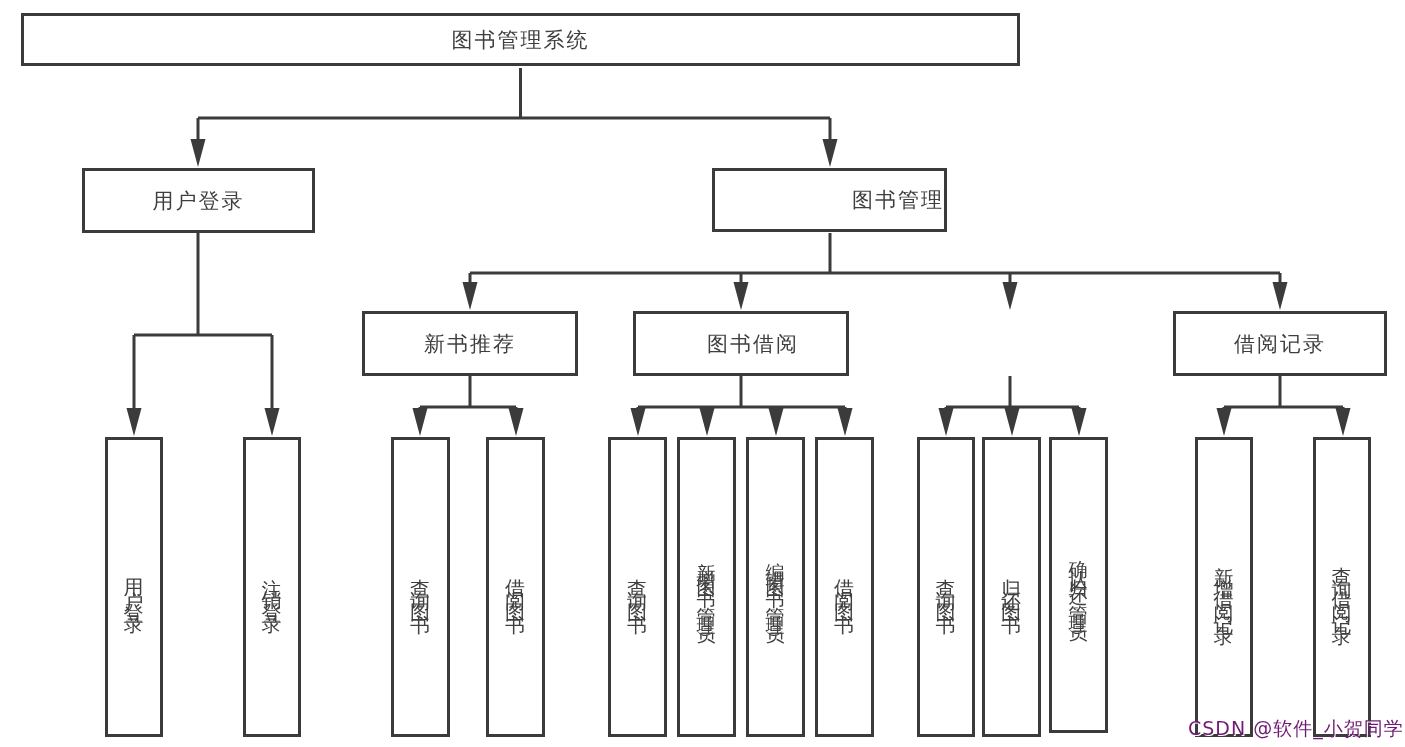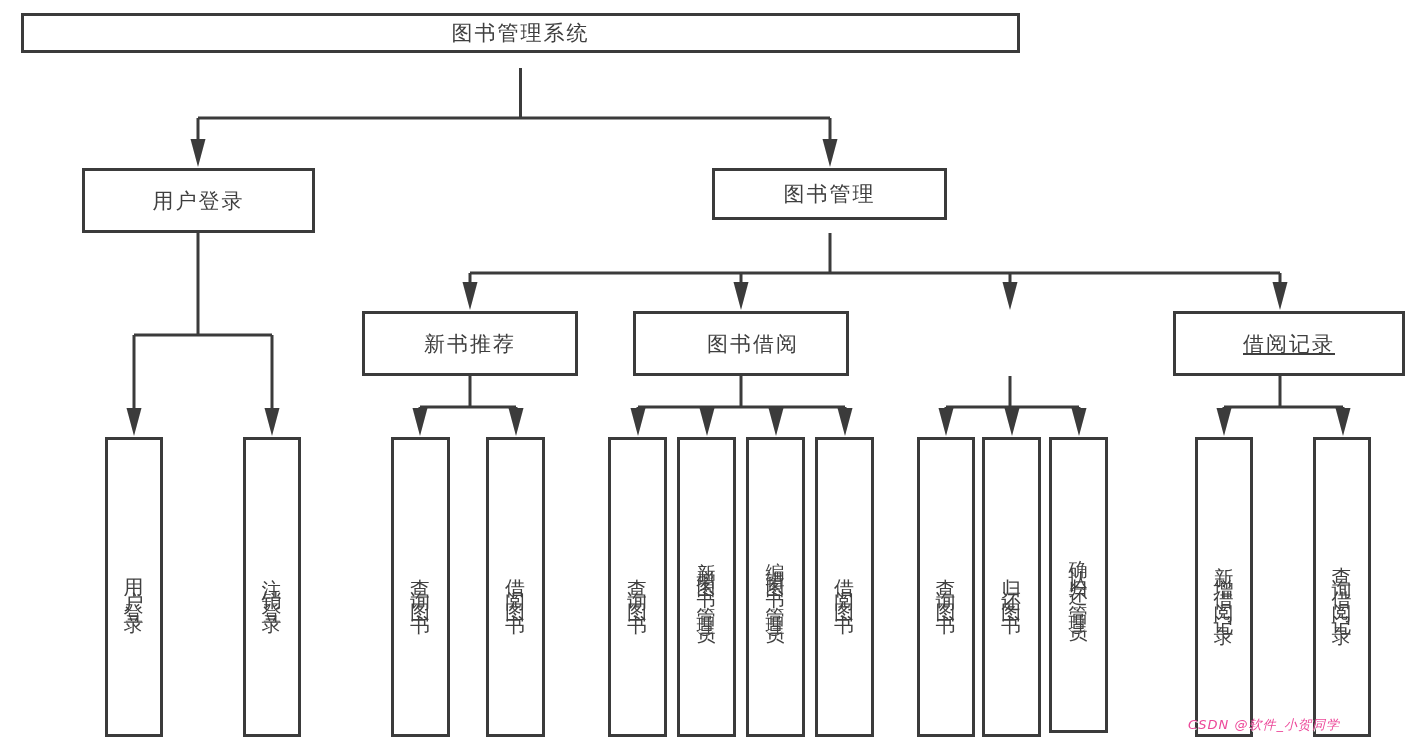--- a/index.html
+++ b/index.html
@@ -16,45 +16,44 @@
     display:flex; align-items:center; justify-content:center;
   }
   .hbox { font-size:21px; letter-spacing:2px; }
   .vbox { font-size:20px; }
   .vbox .lbl {
     writing-mode:vertical-rl; text-orientation:mixed;
     line-height:1; letter-spacing:12px;
   }
   .vbox.tight .lbl { font-size:19px; letter-spacing:9px; }
   
-  #n-root   { left:21px;  top:13px;  width:999px; height:40px; }
+  #n-root   { left:21px;  top:13px;  width:999px; height:53px; }
   #n-l2a    { left:82px;  top:168px; width:233px; height:65px; }
-  #n-l2b    { left:712px; top:168px; width:235px; height:52px; }
+  #n-l2b    { left:712px; top:168px; width:235px; height:64px;justify-content:flex-end; }
   #n-l3a    { left:362px; top:311px; width:216px; height:65px; }
   #n-l3b    { left:633px; top:311px; width:216px; height:65px;padding-left:24px; }
   #n-l3c    { left:903px; top:311px; width:214px; height:65px; }
-  #n-l3d    { left:1173px;top:311px; width:232px; height:65px;text-decoration:underline; }
+  #n-l3d    { left:1173px;top:311px; width:214px; height:65px; }
   #f-1  { left:105px;  top:437px; width:58px; height:300px; }
   #f-2  { left:243px;  top:437px; width:58px; height:300px; }
   #f-3  { left:391px;  top:437px; width:59px; height:300px; }
   #f-4  { left:486px;  top:437px; width:59px; height:300px; }
   #f-5  { left:608px;  top:437px; width:59px; height:300px; }
   #f-6  { left:677px;  top:437px; width:59px; height:300px; }
   #f-7  { left:746px;  top:437px; width:59px; height:300px; }
   #f-8  { left:815px;  top:437px; width:59px; height:300px; }
   #f-9  { left:917px;  top:437px; width:58px; height:300px; }
   #f-10 { left:982px;  top:437px; width:59px; height:300px; }
   #f-11 { left:1049px; top:437px; width:59px; height:296px; }
   #f-12 { left:1195px; top:437px; width:58px; height:300px; }
   #f-13 { left:1313px; top:437px; width:58px; height:300px; }
   .watermark {
     position:absolute; left:1188px; top:716px; z-index:5;
-    font-size:13px; color:#ec4899; letter-spacing:1px; white-space:nowrap;
+    font-size:19px; color:#701a75; letter-spacing:1px; white-space:nowrap;
     text-shadow:1px 1px 0 #ffffff;
-    font-style:italic;
   }
 </style>
 </head>
 <body>
 
 <div class="canvas">
 
   <svg class="wires" viewBox="0 0 1405 747" xmlns="http://www.w3.org/2000/svg">
 
     <g>

